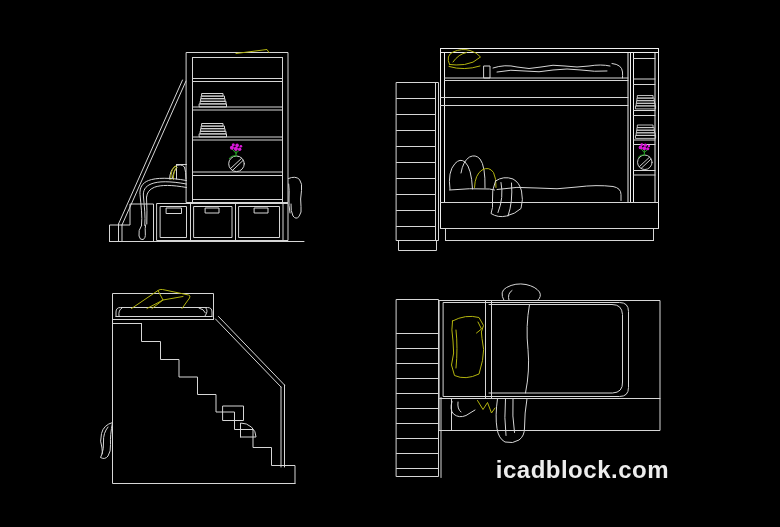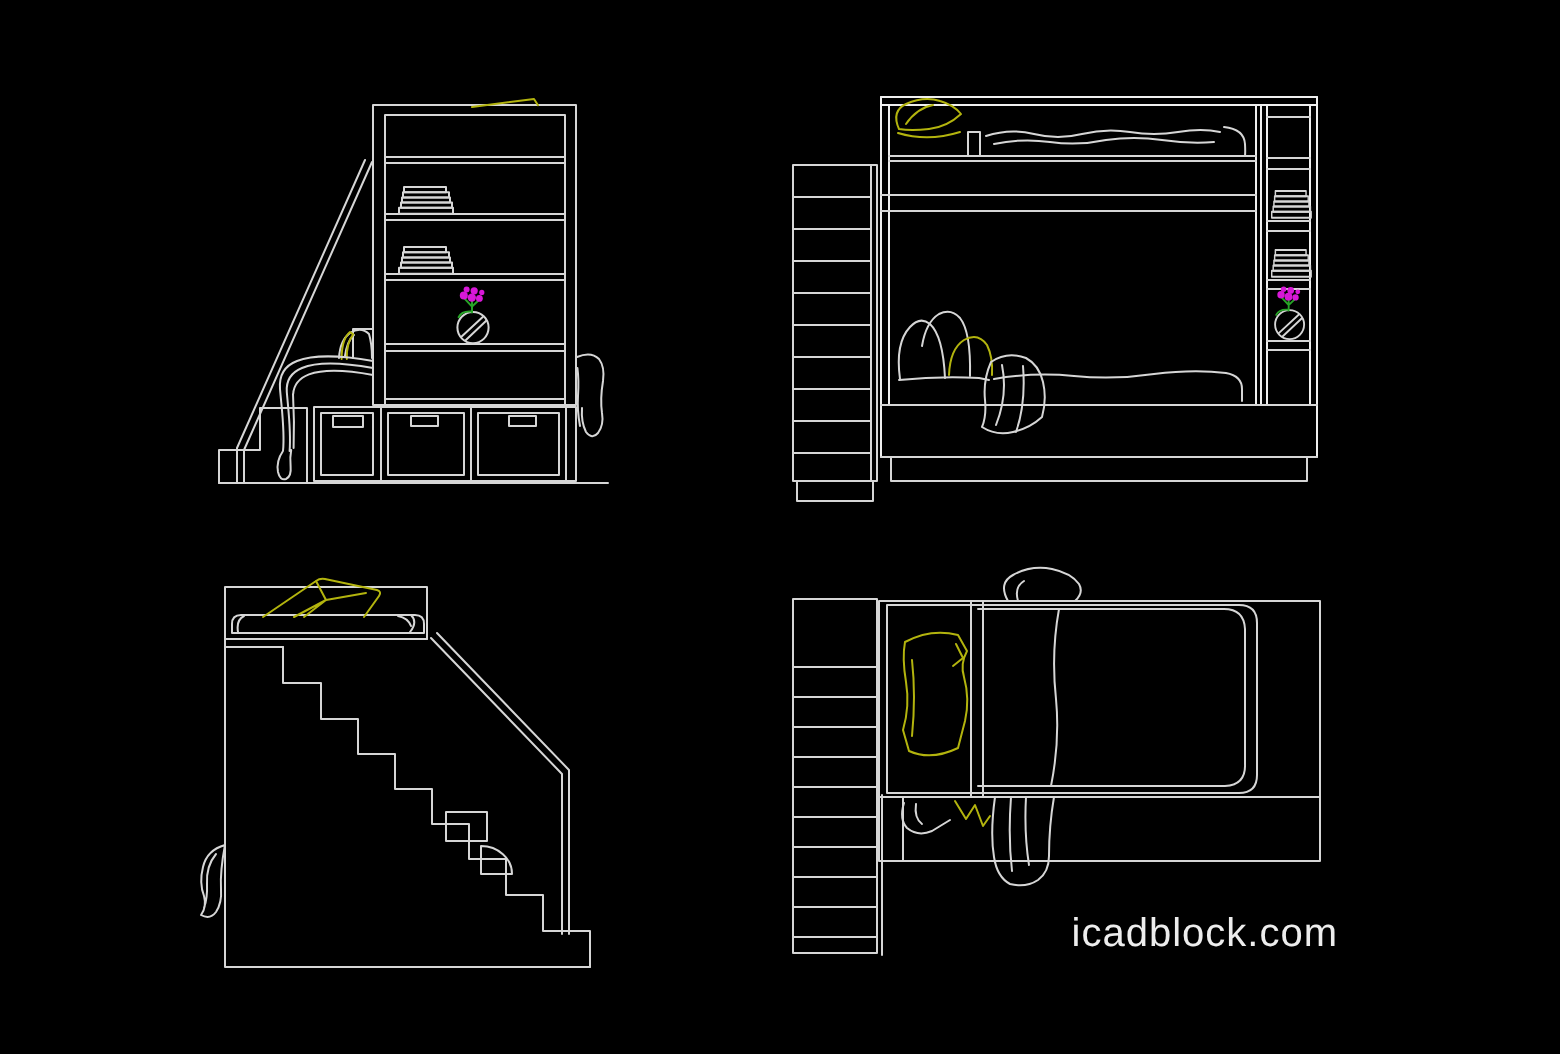--- a/index.html
+++ b/index.html
@@ -19,23 +19,23 @@
     stroke-linejoin:round;
   }
   svg .accent{stroke:var(--accent,#b3b40e);}
   svg .stem{stroke:var(--stem,#27a527);}
   svg .flower{fill:var(--flower,#d818d8);stroke:none;}
   svg .bright{stroke:var(--line-bright,#efefef);}
   .watermark{
     position:absolute;
     right:111px;top:456px;
     color:var(--watermark,#ededed);
-    font-size:20px;
+    font-size:24px;
     letter-spacing:0.5px;
-    font-weight:400;
+    font-weight:700;
     white-space:nowrap;
   }
 </style>
 </head>
 <body>
 
 <div class="stage">
 <svg width="780" height="527" viewBox="0 0 780 527">
   <defs>
     <g id="sym-books">

